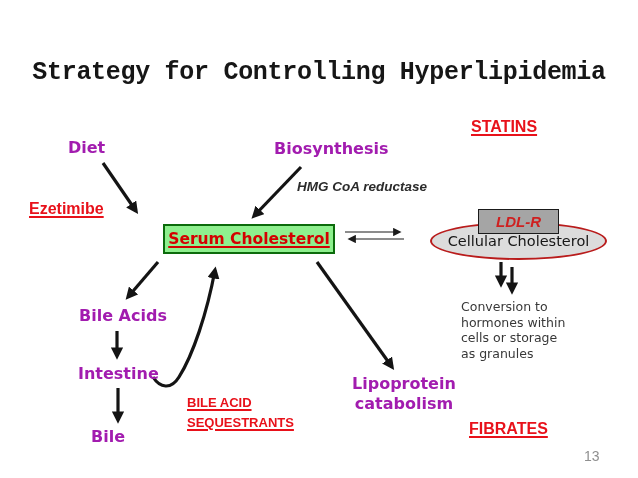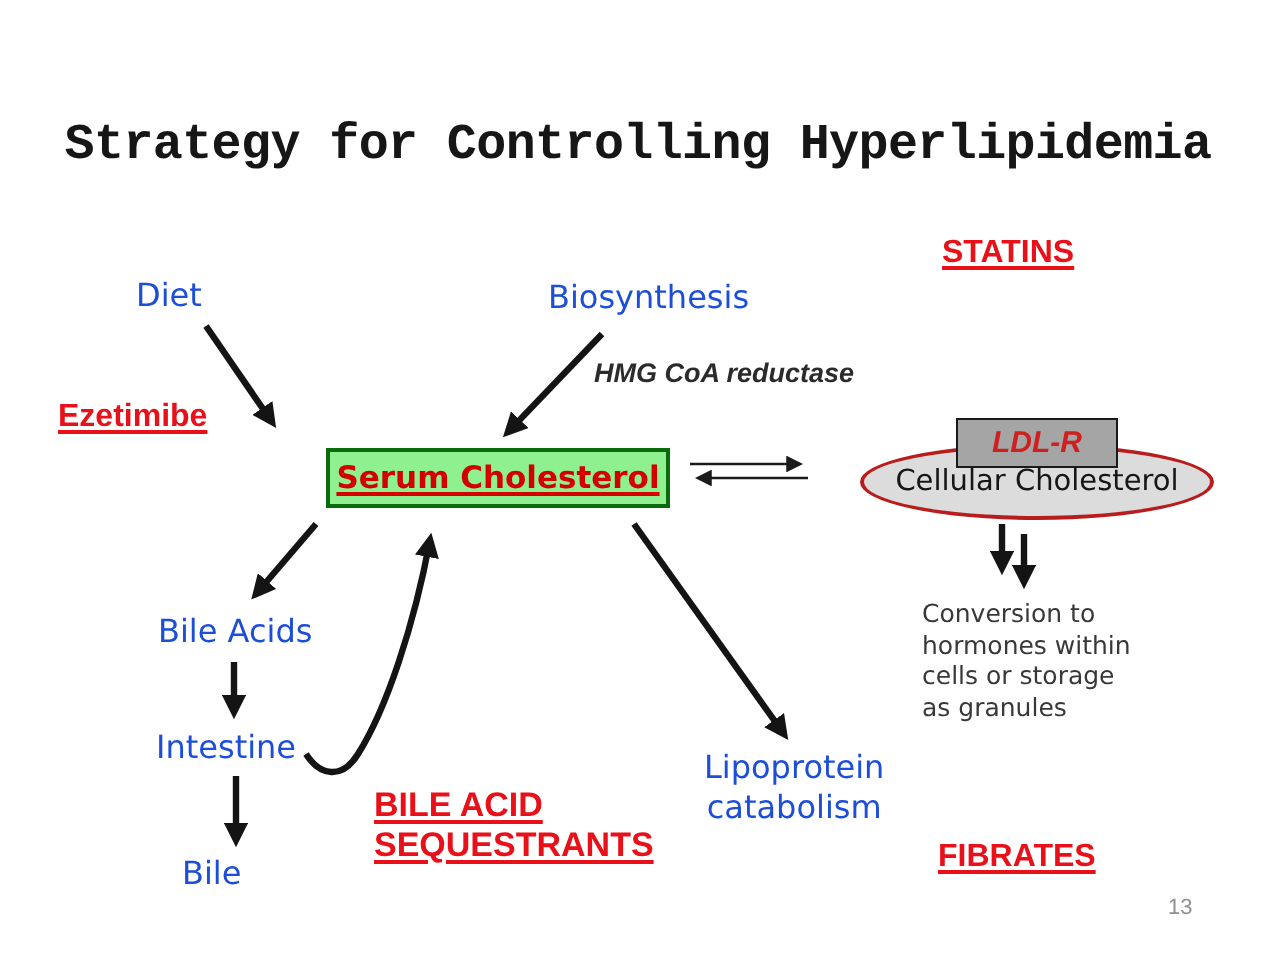--- a/index.html
+++ b/index.html
@@ -6,21 +6,21 @@
   .slide {
     position:relative; width:638px; height:478px; background:#ffffff;
     font-family:"DejaVu Sans", sans-serif; overflow:hidden;
   }
   .title {
     position:absolute; top:58px; left:0; width:100%; text-align:center;
     font-family:Liberation Mono, monospace; font-weight:bold;
     font-size:25px; color:#161616; letter-spacing:-0.3px;
   }
   .node {
-    position:absolute; font-weight:normal; font-size:16px; color:#1d4ed8;
+    position:absolute; font-weight:bold; font-size:16px; color:#a21caf;
     white-space:pre-line; line-height:20px;
   }
   .enzyme {
     position:absolute; font-family:"Liberation Sans", sans-serif;
     font-style:italic; font-weight:600; font-size:13.5px; color:#2b2b2b;
   }
   .drug {
     position:absolute; font-family:"Liberation Sans", sans-serif;
     font-weight:bold; font-size:16px; color:#e8111a;
     text-decoration:underline; text-decoration-thickness:1.5px;
@@ -50,21 +50,21 @@
   .ldl-box span {
     font-family:"Liberation Sans", sans-serif; font-style:italic;
     font-weight:bold; font-size:15px; color:#cf2020;
   }
   .note {
     position:absolute; left:461px; top:299px; width:125px;
     font-size:12.5px; line-height:15.5px; color:#383838; white-space:pre-line;
     font-weight:normal;
   }
   .page-num {
-    position:absolute; left:584px; top:448px; font-size:11px; color:#8f8f8f;
+    position:absolute; left:584px; top:448px; font-size:14px; color:#8f8f8f;
     font-family:"Liberation Sans", sans-serif;
   }
   svg.arrows { position:absolute; left:0; top:0; pointer-events:none; }
 </style>
 </head>
 <body>
 
 <div class="slide">
 
   <div class="title">Strategy for Controlling Hyperlipidemia</div>
@@ -95,21 +95,21 @@
   <div class="node" style="left:274px; top:139px;">Biosynthesis</div>
   <div class="enzyme" style="left:297px; top:179px;">HMG CoA reductase</div>
   <div class="node" style="left:79px; top:306px;">Bile Acids</div>
   <div class="node" style="left:78px; top:364px;">Intestine</div>
   <div class="node" style="left:91px; top:427px;">Bile</div>
   <div class="node" style="left:352px; top:374px;text-align:center;">Lipoprotein
 catabolism</div>
 
   <div class="drug" style="left:29px; top:199px;">Ezetimibe</div>
   <div class="drug" style="left:471px; top:117px;">STATINS</div>
-  <div class="drug" style="left:187px; top:393px; font-size:17px;">BILE ACID
+  <div class="drug" style="left:187px; top:393px; font-size:13px;">BILE ACID
 SEQUESTRANTS</div>
   <div class="drug" style="left:469px; top:419px;">FIBRATES</div>
 
   <div class="serum-box">
     <span>Serum Cholesterol</span>
   </div>
 
   <div class="cell-ellipse">
     <span>Cellular Cholesterol</span>
   </div>

